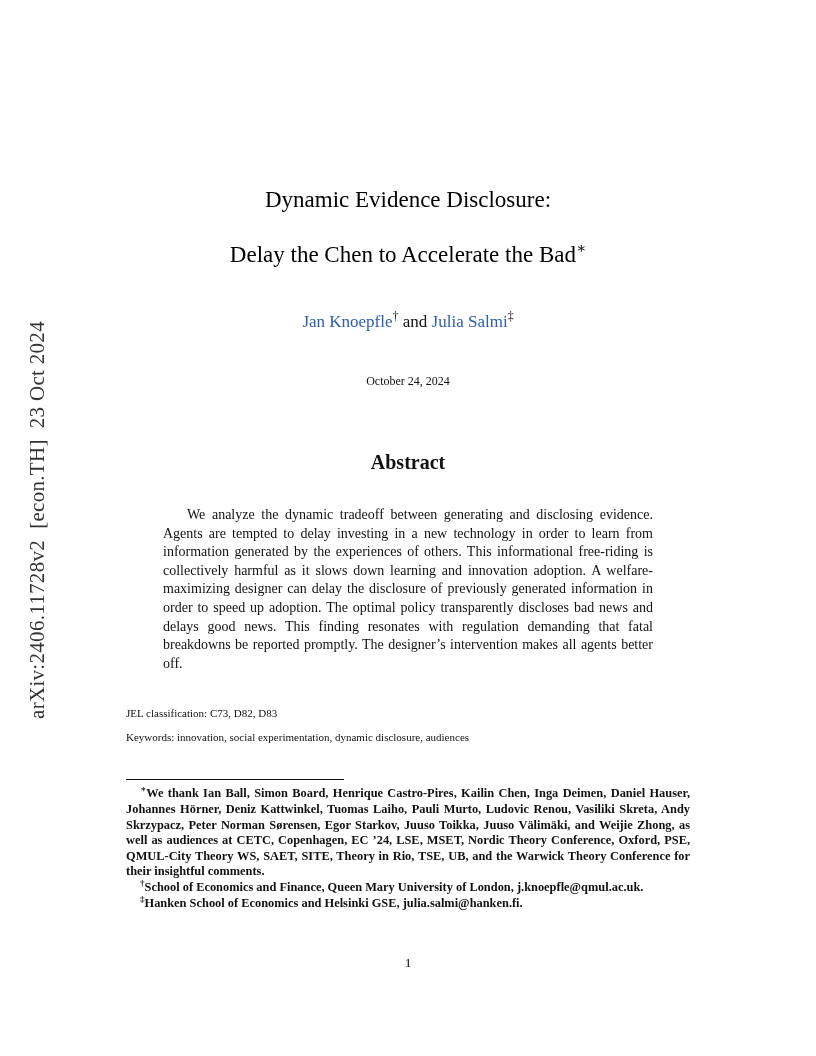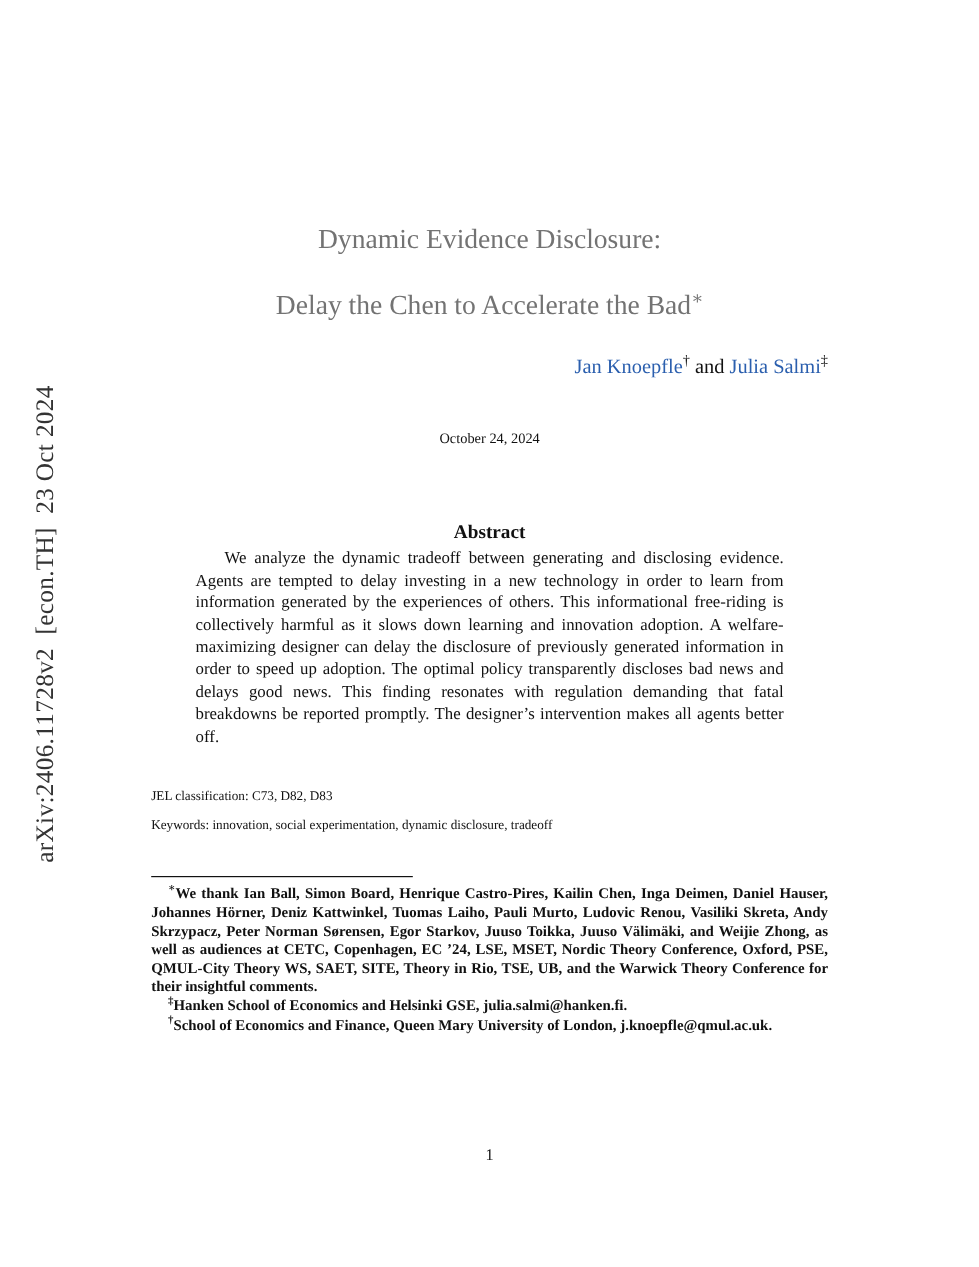--- a/index.html
+++ b/index.html
@@ -35,30 +35,30 @@
     top: 0;
     width: 564px;
   }
   .title-block {
     margin-top: 172px;
     text-align: center;
   }
   .title-line {
     font-size: 23px;
     line-height: 55px;
-    color: #737373;
+    color: #000000;
   }
   .title-line sup {
     font-size: 15px;
     vertical-align: super;
     line-height: 0;
   }
   .authors {
-    margin-top: 14px;
-    text-align: right;
+    margin-top: 30px;
+    text-align: center;
     font-size: 17px;
   }
   .author-link {
     text-decoration: none;
     cursor: pointer;
   }
   .authors sup {
     font-size: 12px;
     color: #111111;
     vertical-align: super;
@@ -69,22 +69,22 @@
     text-align: center;
     font-size: 12px;
   }
   .abstract-block {
     width: 490px;
     margin: 62px auto 0 auto;
   }
   .abstract-heading {
     text-align: center;
     font-weight: bold;
-    font-size: 16px;
-    margin-bottom: 4px;
+    font-size: 20px;
+    margin-bottom: 32px;
   }
   .abstract-text {
     font-size: 14px;
     line-height: 18.6px;
     text-align: justify;
     text-indent: 24px;
     margin: 0;
     font-family: Liberation Serif, serif;
   }
   .meta-line {
@@ -145,33 +145,33 @@
 
     <div class="date-line">October 24, 2024</div>
 
     <div class="abstract-block">
       <div class="abstract-heading">Abstract</div>
       <p class="abstract-text">We analyze the dynamic tradeoff between generating and disclosing evidence. Agents are tempted to delay investing in a new technology in order to learn from information generated by the experiences of others. This informational free-riding is collectively harmful as it slows down learning and innovation adoption. A welfare-maximizing designer can delay the disclosure of previously generated information in order to speed up adoption. The optimal policy transparently discloses bad news and delays good news. This finding resonates with regulation demanding that fatal breakdowns be reported promptly. The designer’s intervention makes all agents better off.</p>
     </div>
 
     <div class="meta-line jel-line">JEL classification: C73, D82, D83</div>
 
-    <div class="meta-line keywords-line">Keywords: innovation, social experimentation, dynamic disclosure, tradeoff</div>
+    <div class="meta-line keywords-line">Keywords: innovation, social experimentation, dynamic disclosure, audiences</div>
 
     <hr class="footnote-rule">
 
     <p class="footnote">
       <sup>∗</sup><span>We thank Ian Ball, Simon Board, Henrique Castro-Pires, Kailin Chen, Inga Deimen, Daniel Hauser, Johannes Hörner, Deniz Kattwinkel, Tuomas Laiho, Pauli Murto, Ludovic Renou, Vasiliki Skreta, Andy Skrzypacz, Peter Norman Sørensen, Egor Starkov, Juuso Toikka, Juuso Välimäki, and Weijie Zhong, as well as audiences at CETC, Copenhagen, EC ’24, LSE, MSET, Nordic Theory Conference, Oxford, PSE, QMUL-City Theory WS, SAET, SITE, Theory in Rio, TSE, UB, and the Warwick Theory Conference for their insightful comments.</span>
     </p>
 
     <p class="footnote">
-      <sup>‡</sup><span>Hanken School of Economics and Helsinki GSE, julia.salmi@hanken.fi.</span>
+      <sup>†</sup><span>School of Economics and Finance, Queen Mary University of London, j.knoepfle@qmul.ac.uk.</span>
     </p>
 
     <p class="footnote">
-      <sup>†</sup><span>School of Economics and Finance, Queen Mary University of London, j.knoepfle@qmul.ac.uk.</span>
+      <sup>‡</sup><span>Hanken School of Economics and Helsinki GSE, julia.salmi@hanken.fi.</span>
     </p>
 
   </div>
 
   <div class="page-number">1</div>
 
 </div>
 
 </body></html>

